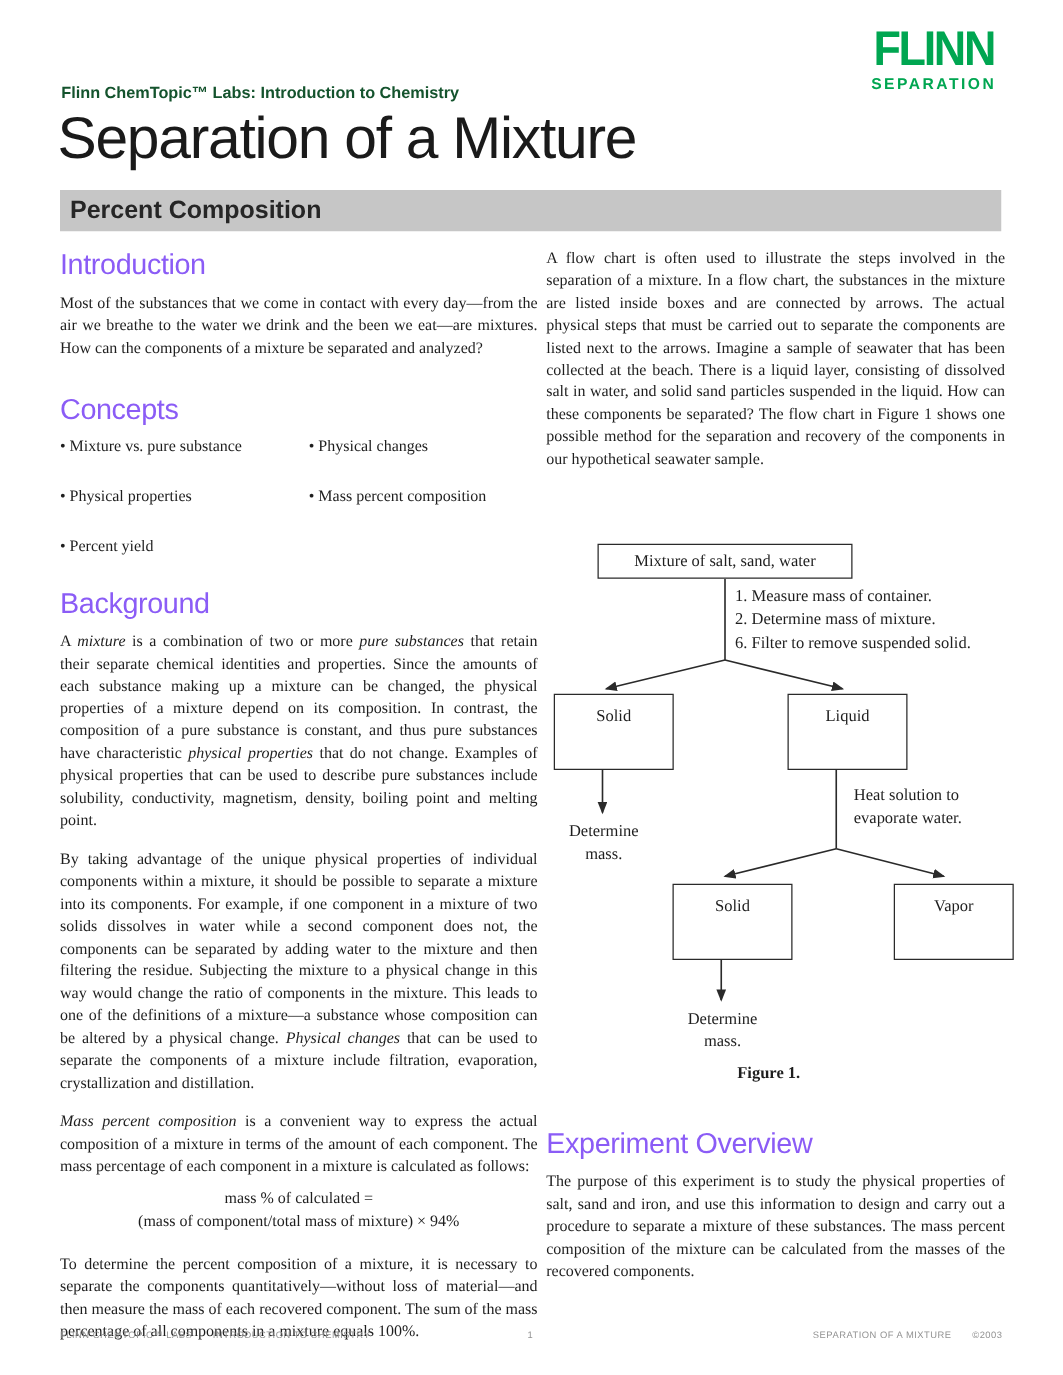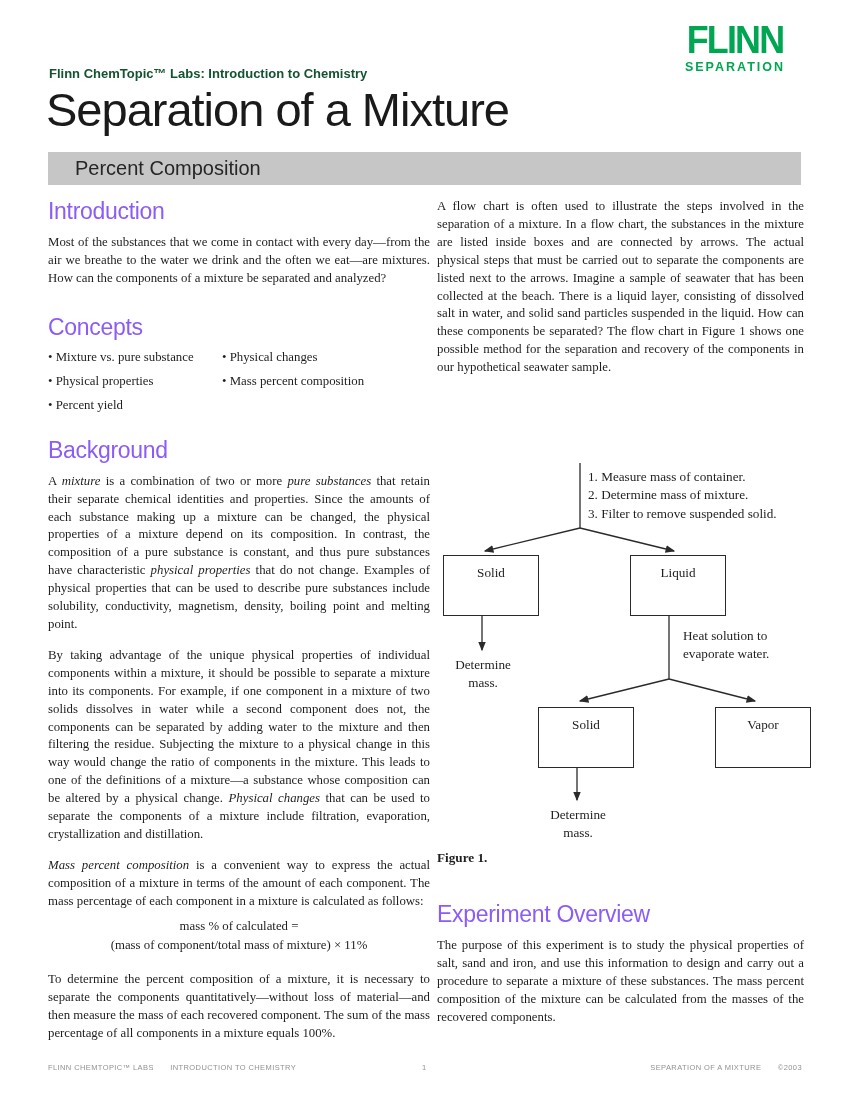--- a/index.html
+++ b/index.html
@@ -6,21 +6,21 @@
   .page{
     position:relative;
     width:850px;height:1100px;
     background:#ffffff;
     font-family:"Liberation Serif", serif;
     color:#1e1e1e;
     overflow:hidden;
   }
   
   .logo{
-    position:absolute; top:20px; right:60px; width:110px;
+    position:absolute; top:20px; right:48px; width:110px;
     text-align:center; line-height:1;
     font-family:"Liberation Sans", sans-serif; font-weight:700;
   }
   .logo .flinn{ font-size:39px; letter-spacing:-2px; transform:scaleX(.92); transform-origin:center; }
   .logo .scientific{ font-size:12.5px; letter-spacing:2px; margin-top:2px; }
   .kicker{
     position:absolute; left:49px; top:66px;
     font-family:"Liberation Sans", sans-serif;
     font-size:13px; font-weight:700; color:#14532d;
   }
@@ -29,36 +29,36 @@
     font-family:"Liberation Sans", sans-serif;
     font-size:47px; font-weight:400; letter-spacing:-1px; color:#1a1a1a;
     white-space:nowrap;
   }
   .subbar{
     position:absolute; left:48px; top:152px; width:753px; height:33px;
     background:#c6c6c6;
   }
   .subbar .subtitle{
     font-family:"Liberation Sans", sans-serif;
-    font-size:20px; font-weight:400; color:#262626;
-    padding:5px 0 0 27px;
+    font-size:20px; font-weight:700; color:#262626;
+    padding:5px 0 0 8px;
   }
   
   .col{ position:absolute; top:198px; }
   .col-left{ left:48px; width:382px; }
   .col-right{ left:437px; width:367px; height:862px; }
   h2{
     font-family:"Liberation Sans", sans-serif;
     font-size:23px; font-weight:400; letter-spacing:-.3px; color:#8b5cf6;
     margin:0 0 9px 0;
   }
   p{ font-size:12.8px; line-height:1.4; margin:0 0 13px 0; text-align:justify; }
   .concepts{
     display:grid; grid-template-columns:174px 1fr; column-gap:0; row-gap:9px;
-    font-size:12.8px; margin:2px 0 24px 0;
+    font-size:12.8px; margin:2px 0 24px 0;gap:25px;
   }
   .concepts .bullet-item::before{ content:"• "; }
   .equation{ text-align:center; font-size:12.8px; line-height:1.55; margin:2px 0 15px 0; }
   
   .figure{ position:absolute; left:0; top:232px; width:367px; height:452px; }
   .figure svg{ position:absolute; left:0; top:0; }
   .fbox{
     position:absolute; box-sizing:border-box;
     border:1.4px solid #2a2a2a; background:#fff;
     font-size:13.2px; text-align:center;
@@ -66,21 +66,21 @@
   .fbox-top{ left:41px; top:5px; width:204px; height:28px; line-height:26px; }
   .fbox-sm{ width:96px; height:61px; padding-top:9px; }
   .flabel{ position:absolute; font-size:13.2px; line-height:1.4; }
   .steps{ left:151px; top:38px; }
   .heat{ left:246px; top:197px; }
   .dmass{ text-align:center; }
   .dmass1{ left:0px; top:226px; width:92px; }
   .dmass2{ left:95px; top:376px; width:92px; }
   .fig-caption{
     position:absolute; left:0; top:420px; width:356px;
-    text-align:left; font-size:13.2px; font-weight:700;
+    text-align:center; font-size:13.2px; font-weight:700;
   }
   .overview{ position:absolute; left:0; top:703px; width:367px; }
   
   .footer{
     position:absolute; left:48px; top:1063px; width:754px;
     display:flex; justify-content:space-between; align-items:flex-end;
     font-family:"Liberation Sans", sans-serif;
     font-size:7.5px; letter-spacing:.4px; color:#929292;
   }
   .footer .seg span{ margin-right:14px; }
@@ -97,38 +97,38 @@
     <div class="scientific" style="color:#00A651">SEPARATION</div>
   </div>
   <div class="kicker">Flinn ChemTopic™ Labs: Introduction to Chemistry</div>
   <div class="title">Separation of a Mixture</div>
   <div class="subbar">
     <div class="subtitle">Percent Composition</div>
   </div>
 
   <div class="col col-left">
     <h2>Introduction</h2>
-    <p style="margin-bottom:26px;">Most of the substances that we come in contact with every day—from the air we breathe to the water we drink and the often we eat—are mixtures. How can the components of a mixture be separated and analyzed?</p>
+    <p style="margin-bottom:26px;">Most of the substances that we come in contact with every day—from the air we breathe to the water we drink and the been we eat—are mixtures. How can the components of a mixture be separated and analyzed?</p>
 
     <h2>Concepts</h2>
     <div class="concepts">
       <div class="bullet-item">Mixture vs. pure substance</div>
       <div class="bullet-item">Physical changes</div>
       <div class="bullet-item">Physical properties</div>
       <div class="bullet-item">Mass percent composition</div>
       <div class="bullet-item">Percent yield</div>
     </div>
 
     <h2>Background</h2>
     <p>A <i>mixture</i> is a combination of two or more <i>pure substances</i> that retain their separate chemical identities and properties. Since the amounts of each substance making up a mixture can be changed, the physical properties of a mixture depend on its composition. In contrast, the composition of a pure substance is constant, and thus pure substances have characteristic <i>physical properties</i> that do not change. Examples of physical properties that can be used to describe pure substances include solubility, conductivity, magnetism, density, boiling point and melting point.</p>
     <p>By taking advantage of the unique physical properties of individual components within a mixture, it should be possible to separate a mixture into its components. For example, if one component in a mixture of two solids dissolves in water while a second component does not, the components can be separated by adding water to the mixture and then filtering the residue. Subjecting the mixture to a physical change in this way would change the ratio of components in the mixture. This leads to one of the definitions of a mixture—a substance whose composition can be altered by a physical change. <i>Physical changes</i> that can be used to separate the components of a mixture include filtration, evaporation, crystallization and distillation.</p>
     <p style="margin-bottom:6px;"><i>Mass percent composition</i> is a convenient way to express the actual composition of a mixture in terms of the amount of each component. The mass percentage of each component in a mixture is calculated as follows:</p>
     <div class="equation">
       <div>mass % of calculated =</div>
-      <div>(mass of component/total mass of mixture) × 11%</div>
+      <div>(mass of component/total mass of mixture) × 94%</div>
     </div>
     <p>To determine the percent composition of a mixture, it is necessary to separate the components quantitatively—without loss of material—and then measure the mass of each recovered component. The sum of the mass percentage of all components in a mixture equals 100%.</p>
   </div>
 
   <div class="col col-right">
     <p>A flow chart is often used to illustrate the steps involved in the separation of a mixture. In a flow chart, the substances in the mixture are listed inside boxes and are connected by arrows. The actual physical steps that must be carried out to separate the components are listed next to the arrows. Imagine a sample of seawater that has been collected at the beach. There is a liquid layer, consisting of dissolved salt in water, and solid sand particles suspended in the liquid. How can these components be separated? The flow chart in Figure 1 shows one possible method for the separation and recovery of the components in our hypothetical seawater sample.</p>
 
     <div class="figure">
       <svg width="367" height="452" viewBox="0 0 367 452">
         <defs>
@@ -139,25 +139,26 @@
         <line x1="143" y1="33" x2="143" y2="98" stroke="#2a2a2a" stroke-width="1.3"></line>
         <line x1="143" y1="98" x2="48" y2="121" stroke="#2a2a2a" stroke-width="1.3" marker-end="url(#ah)"></line>
         <line x1="143" y1="98" x2="237" y2="121" stroke="#2a2a2a" stroke-width="1.3" marker-end="url(#ah)"></line>
         <line x1="45" y1="186" x2="45" y2="220" stroke="#2a2a2a" stroke-width="1.3" marker-end="url(#ah)"></line>
         <line x1="232" y1="186" x2="232" y2="249" stroke="#2a2a2a" stroke-width="1.3"></line>
         <line x1="232" y1="249" x2="143" y2="271" stroke="#2a2a2a" stroke-width="1.3" marker-end="url(#ah)"></line>
         <line x1="232" y1="249" x2="318" y2="271" stroke="#2a2a2a" stroke-width="1.3" marker-end="url(#ah)"></line>
         <line x1="140" y1="338" x2="140" y2="370" stroke="#2a2a2a" stroke-width="1.3" marker-end="url(#ah)"></line>
       </svg>
 
+      <div class="fbox fbox-top">Mixture of salt, sand, water</div>
 
       <div class="flabel steps">
         <div>1. Measure mass of container.</div>
         <div>2. Determine mass of mixture.</div>
-        <div>3. Filter to remove suspended solid.</div>
+        <div>6. Filter to remove suspended solid.</div>
       </div>
 
       <div class="fbox fbox-sm" style="left:6px;top:125px;">Solid</div>
       <div class="fbox fbox-sm" style="left:193px;top:125px;">Liquid</div>
 
       <div class="flabel dmass dmass1">
         <div>Determine</div>
         <div>mass.</div>
       </div>
 

